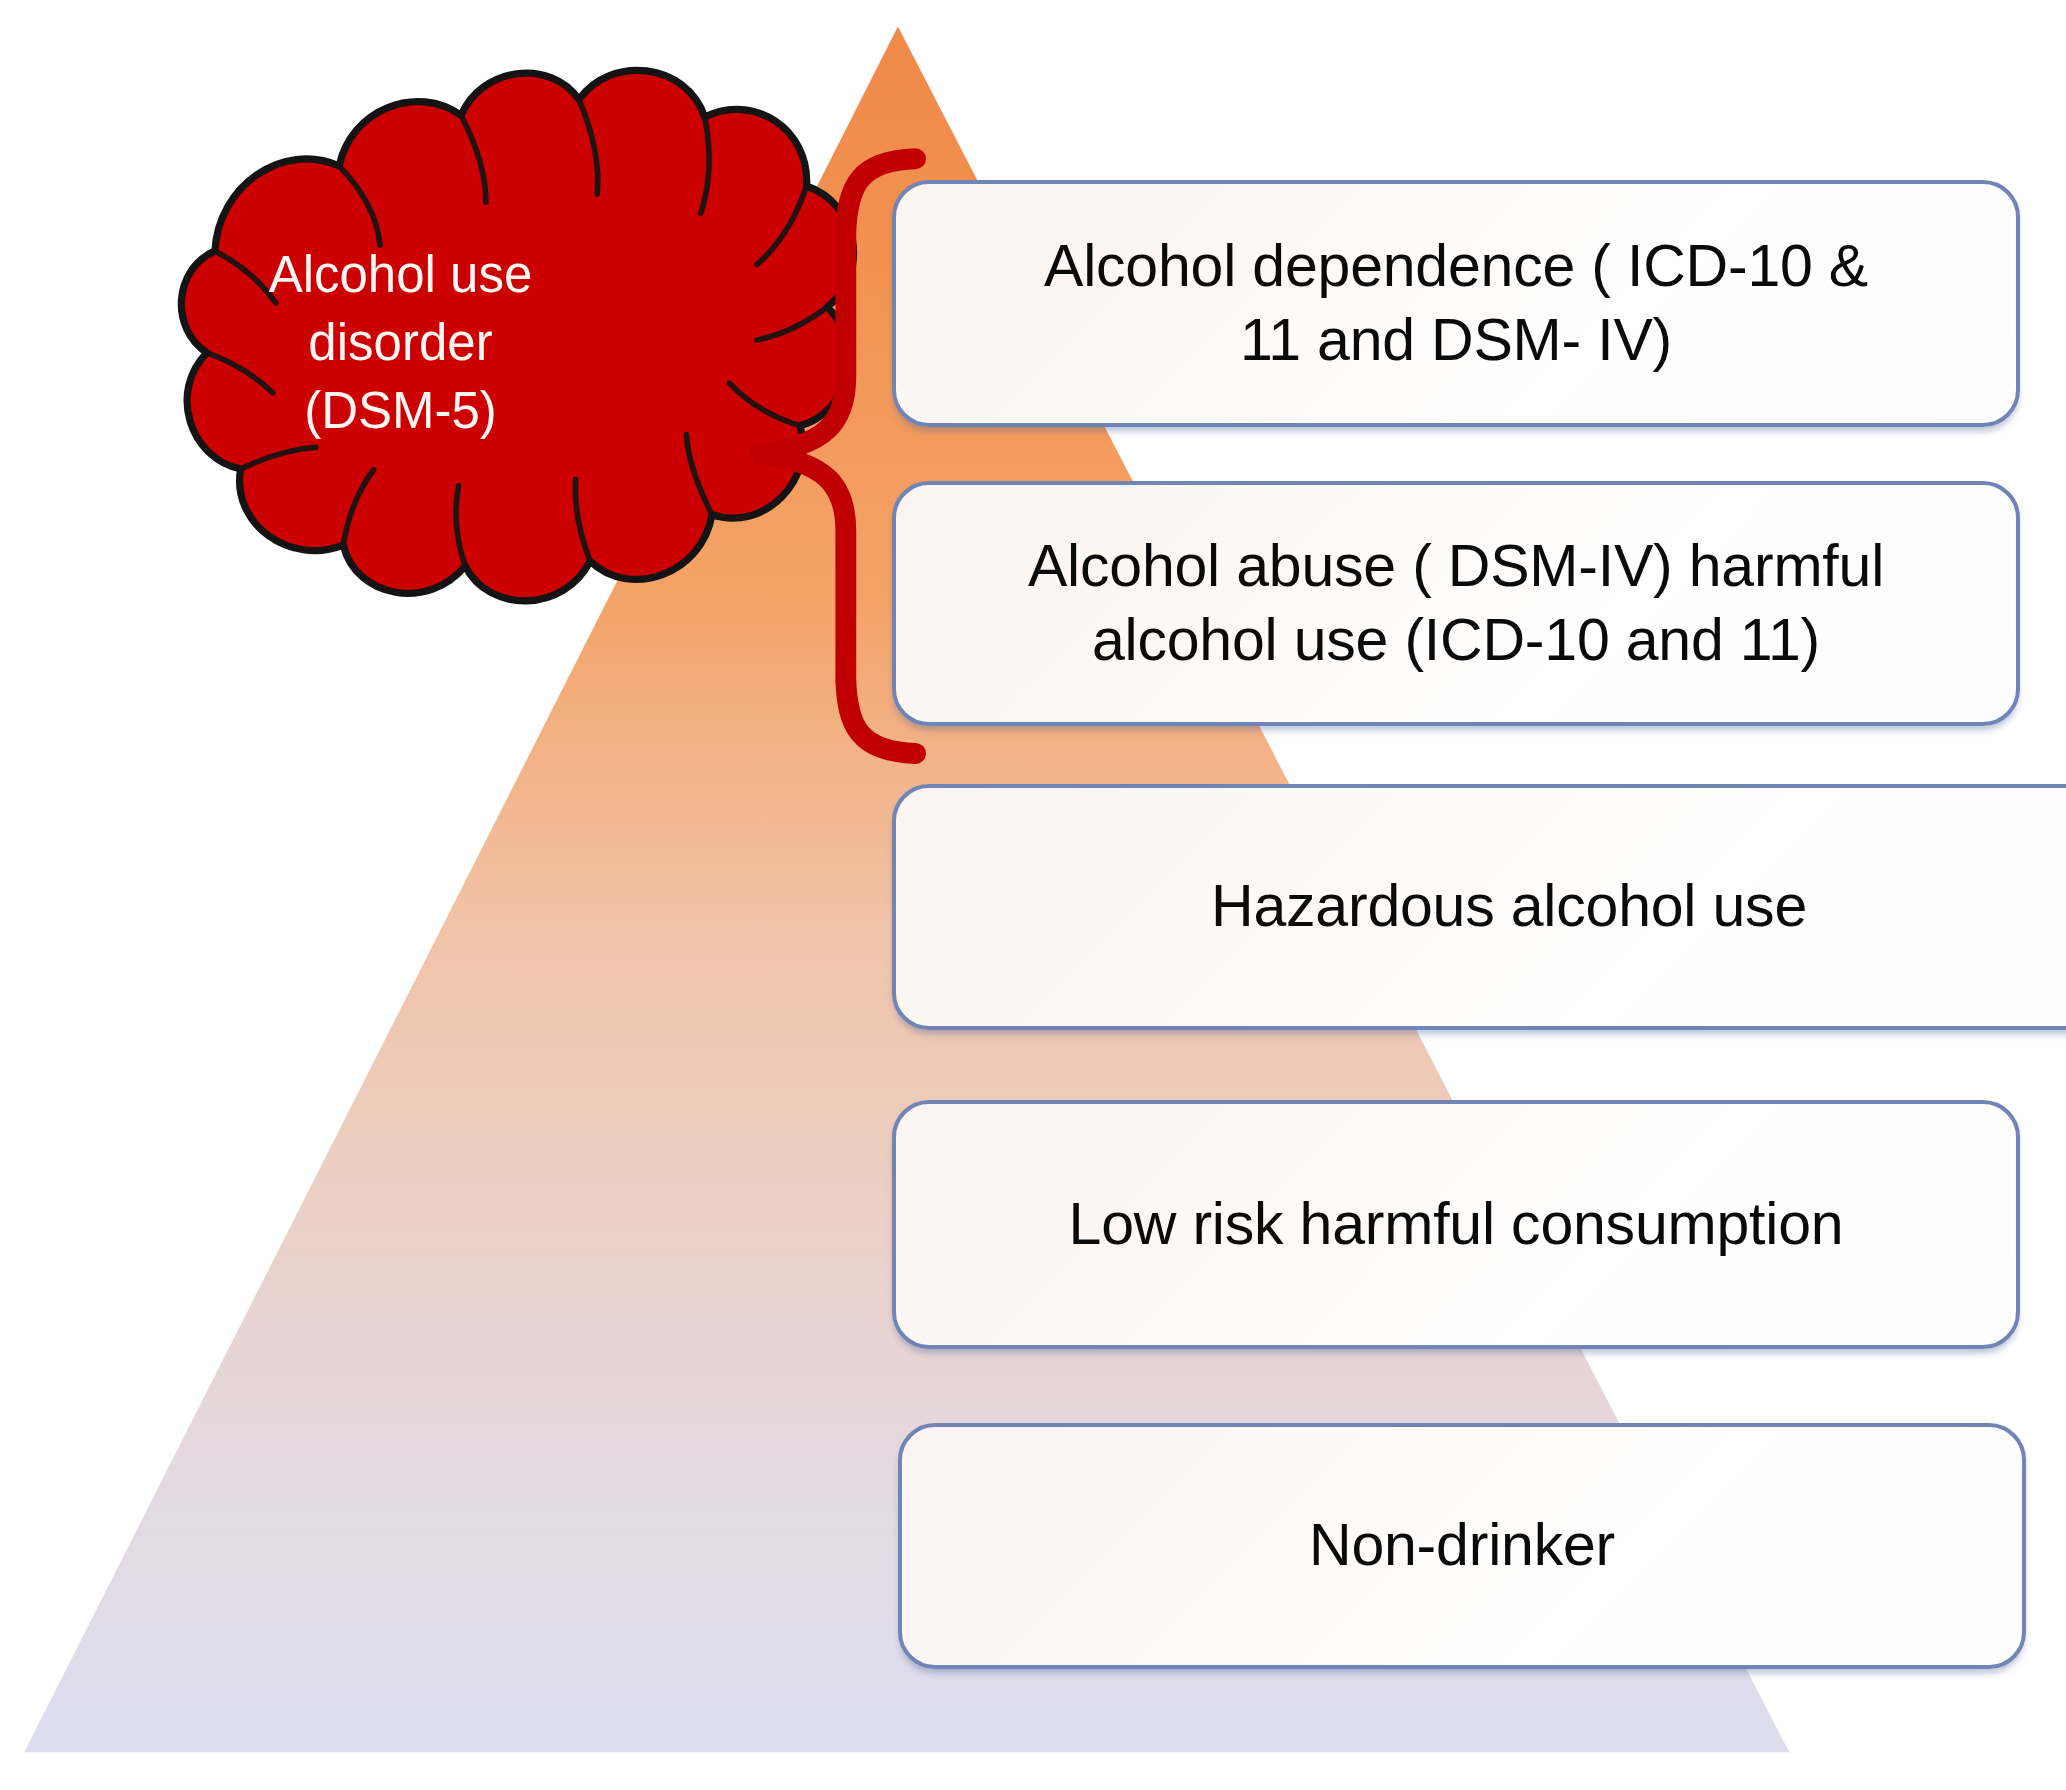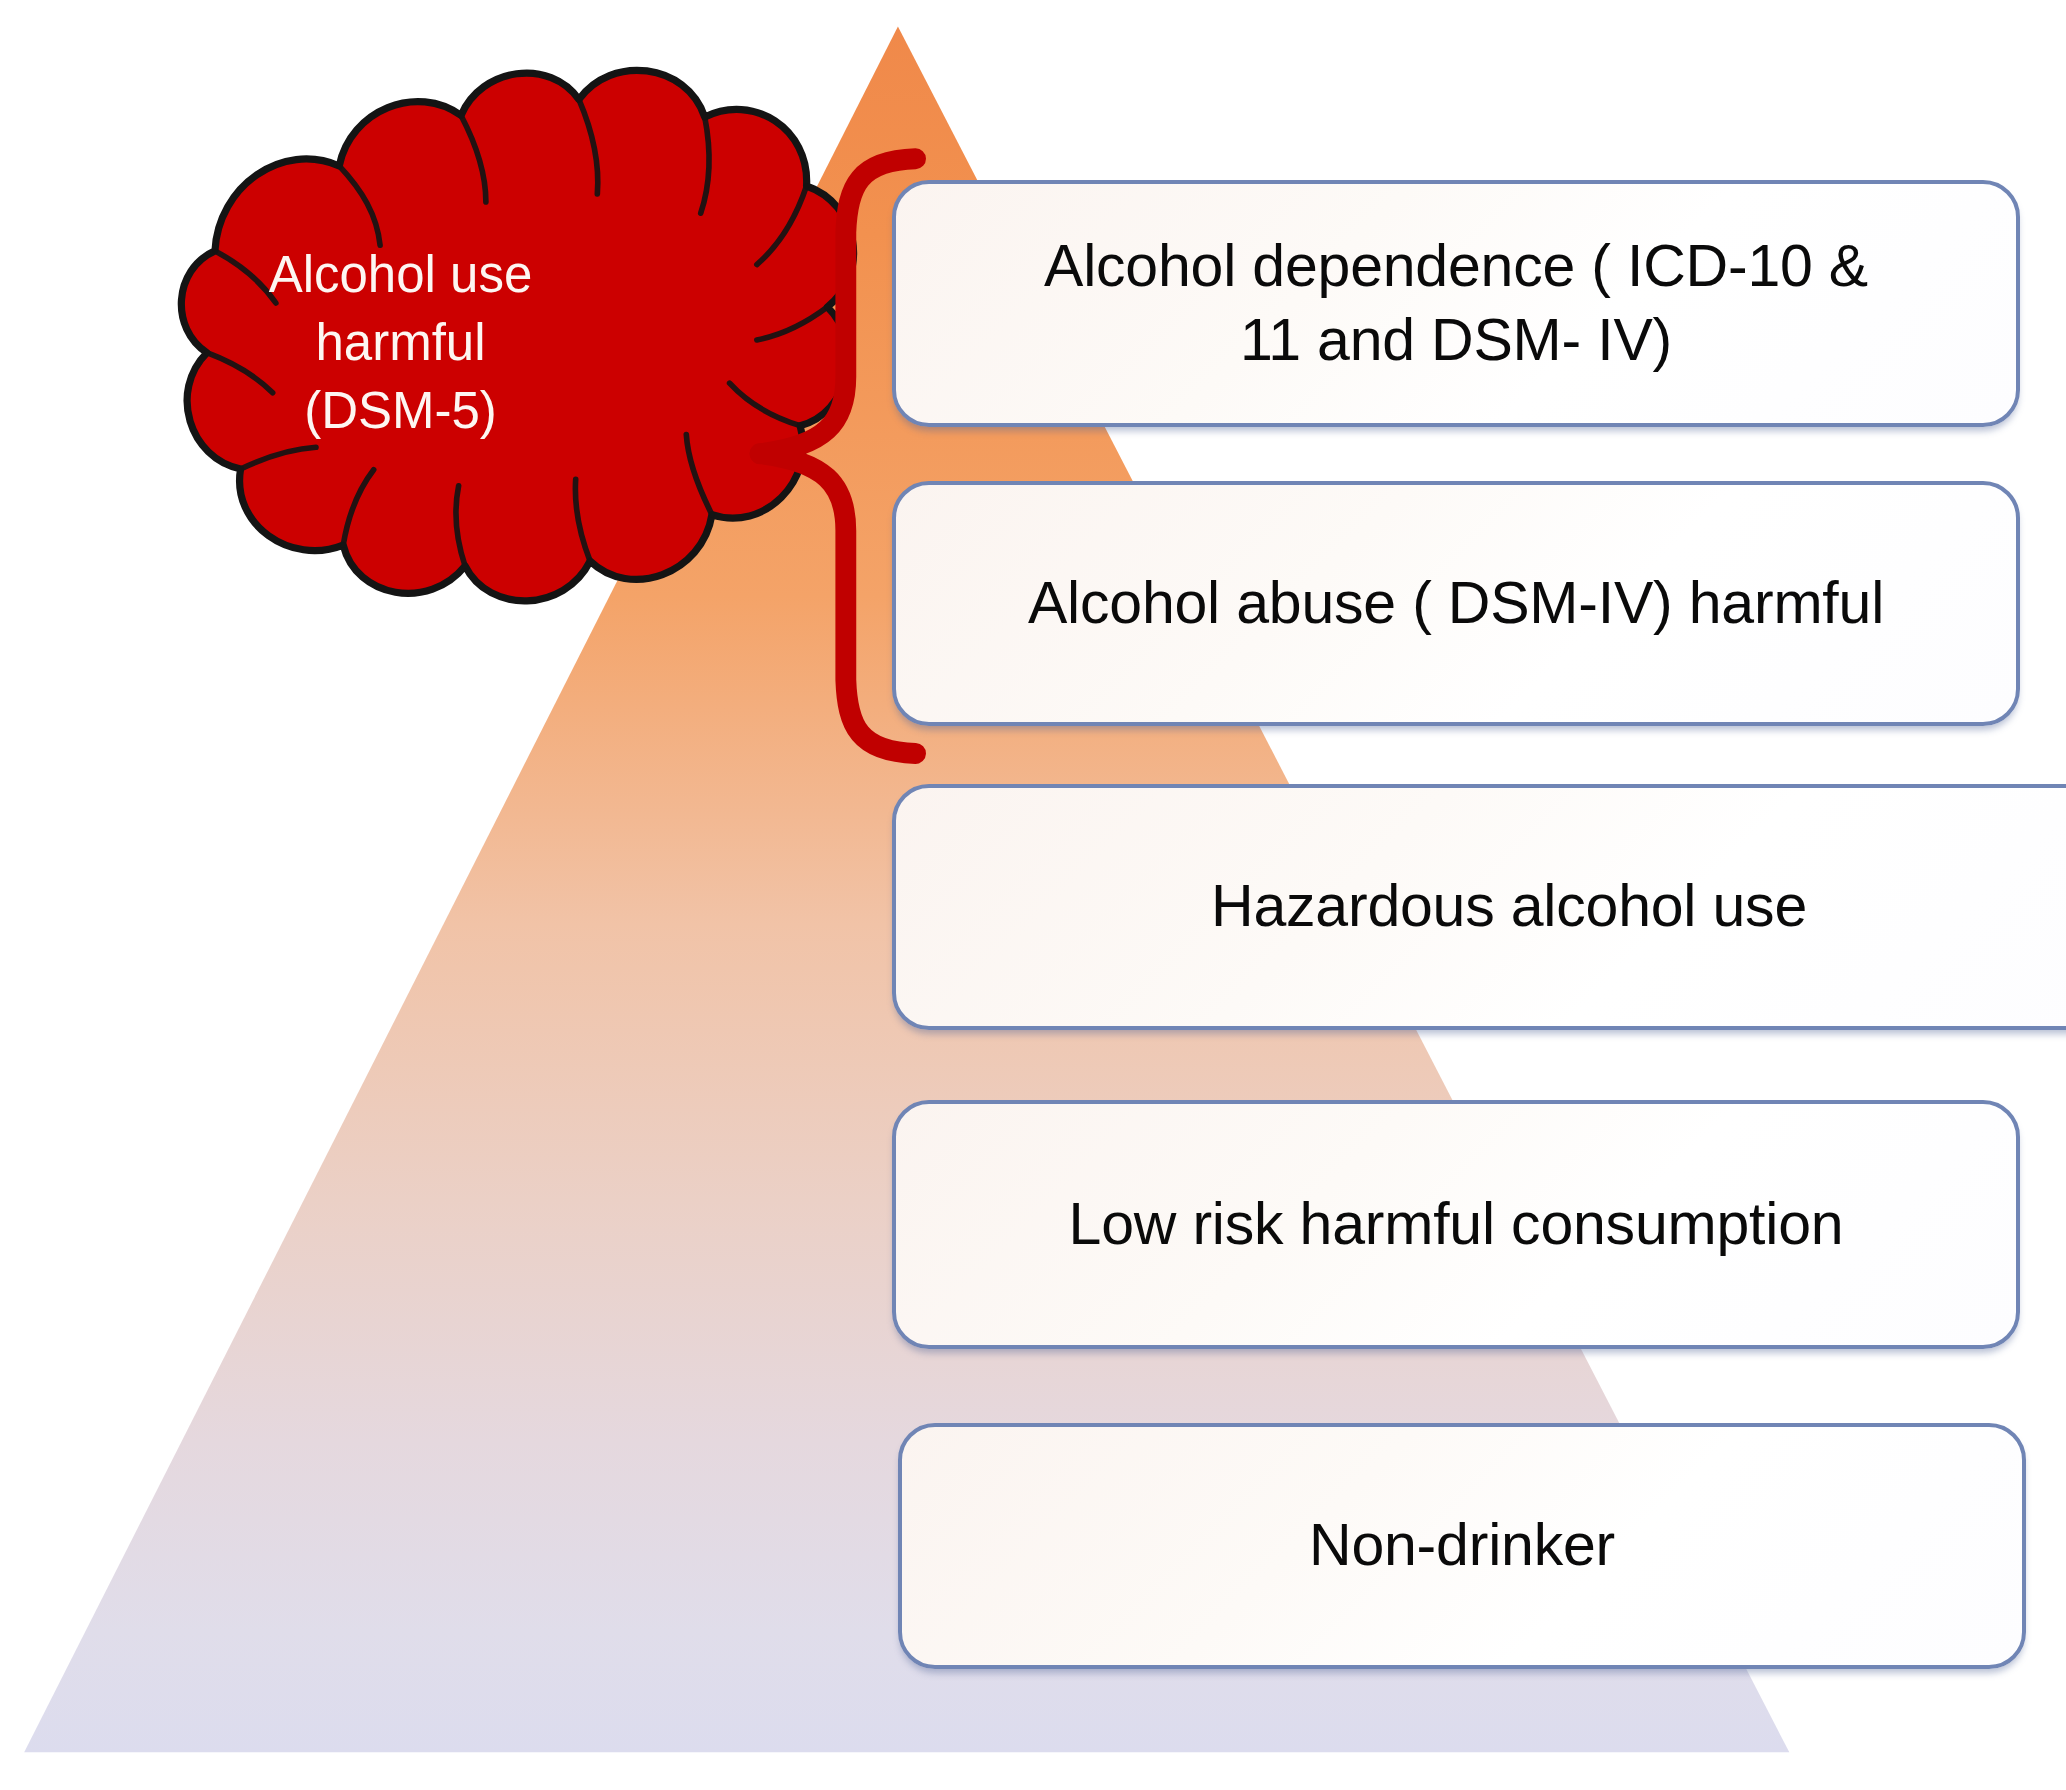--- a/index.html
+++ b/index.html
@@ -121,34 +121,35 @@
                C 1055 528, 1028 556, 948 566"></path>
       <path d="M 948 566
                C 1028 576, 1055 604, 1055 662
                L 1055 848
                C 1057 906, 1072 938, 1142 940"></path>
     </g>
   </svg>
 
   <div class="cloud-text">
     <div>Alcohol use</div>
-    <div>harmful</div>
+    <div>disorder</div>
     <div>(DSM-5)</div>
   </div>
 
   <div class="level-box" style="left:892px; top:180px; width:1128px; height:247px;">
     <span class="label">
       <span>Alcohol dependence ( ICD-10 &amp;</span><br>
       <span>11 and DSM- IV)</span>
     </span>
   </div>
 
   <div class="level-box" style="left:892px; top:481px; width:1128px; height:245px;">
     <span class="label">
       <span>Alcohol abuse ( DSM-IV) harmful</span><br>
+      <span>alcohol use (ICD-10 and 11)</span>
     </span>
   </div>
 
   <div class="level-box" style="left:892px; top:784px; width:1234px; height:246px;justify-content:center;">
     <span class="label">
       <span>Hazardous alcohol use</span>
     </span>
   </div>
 
   <div class="level-box" style="left:892px; top:1100px; width:1128px; height:249px;">

